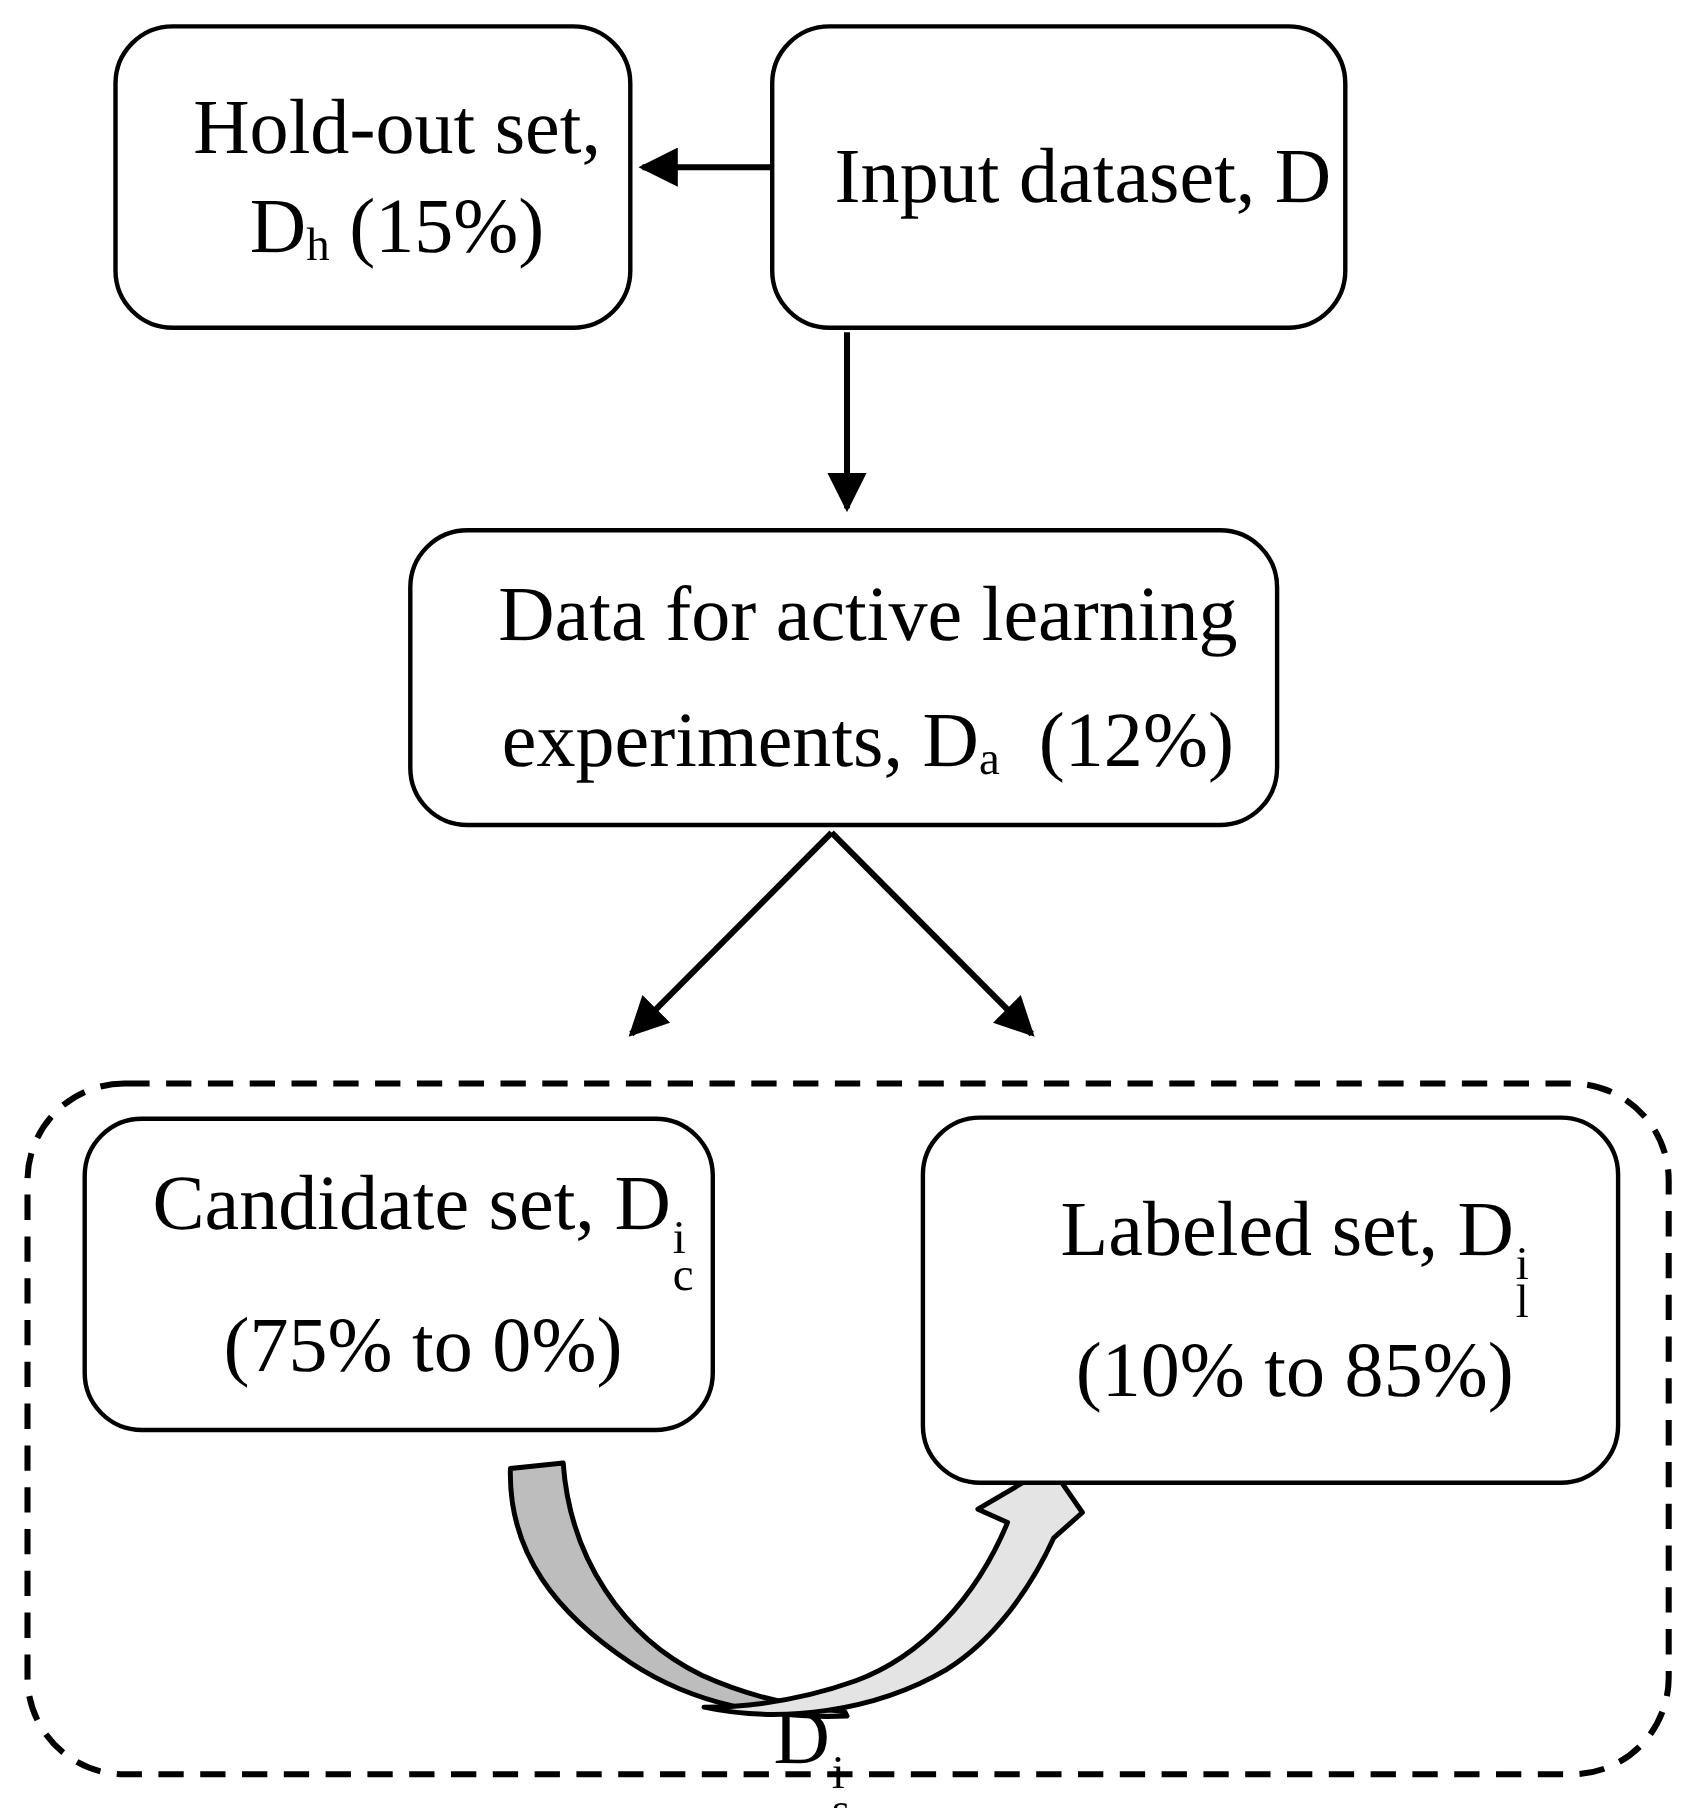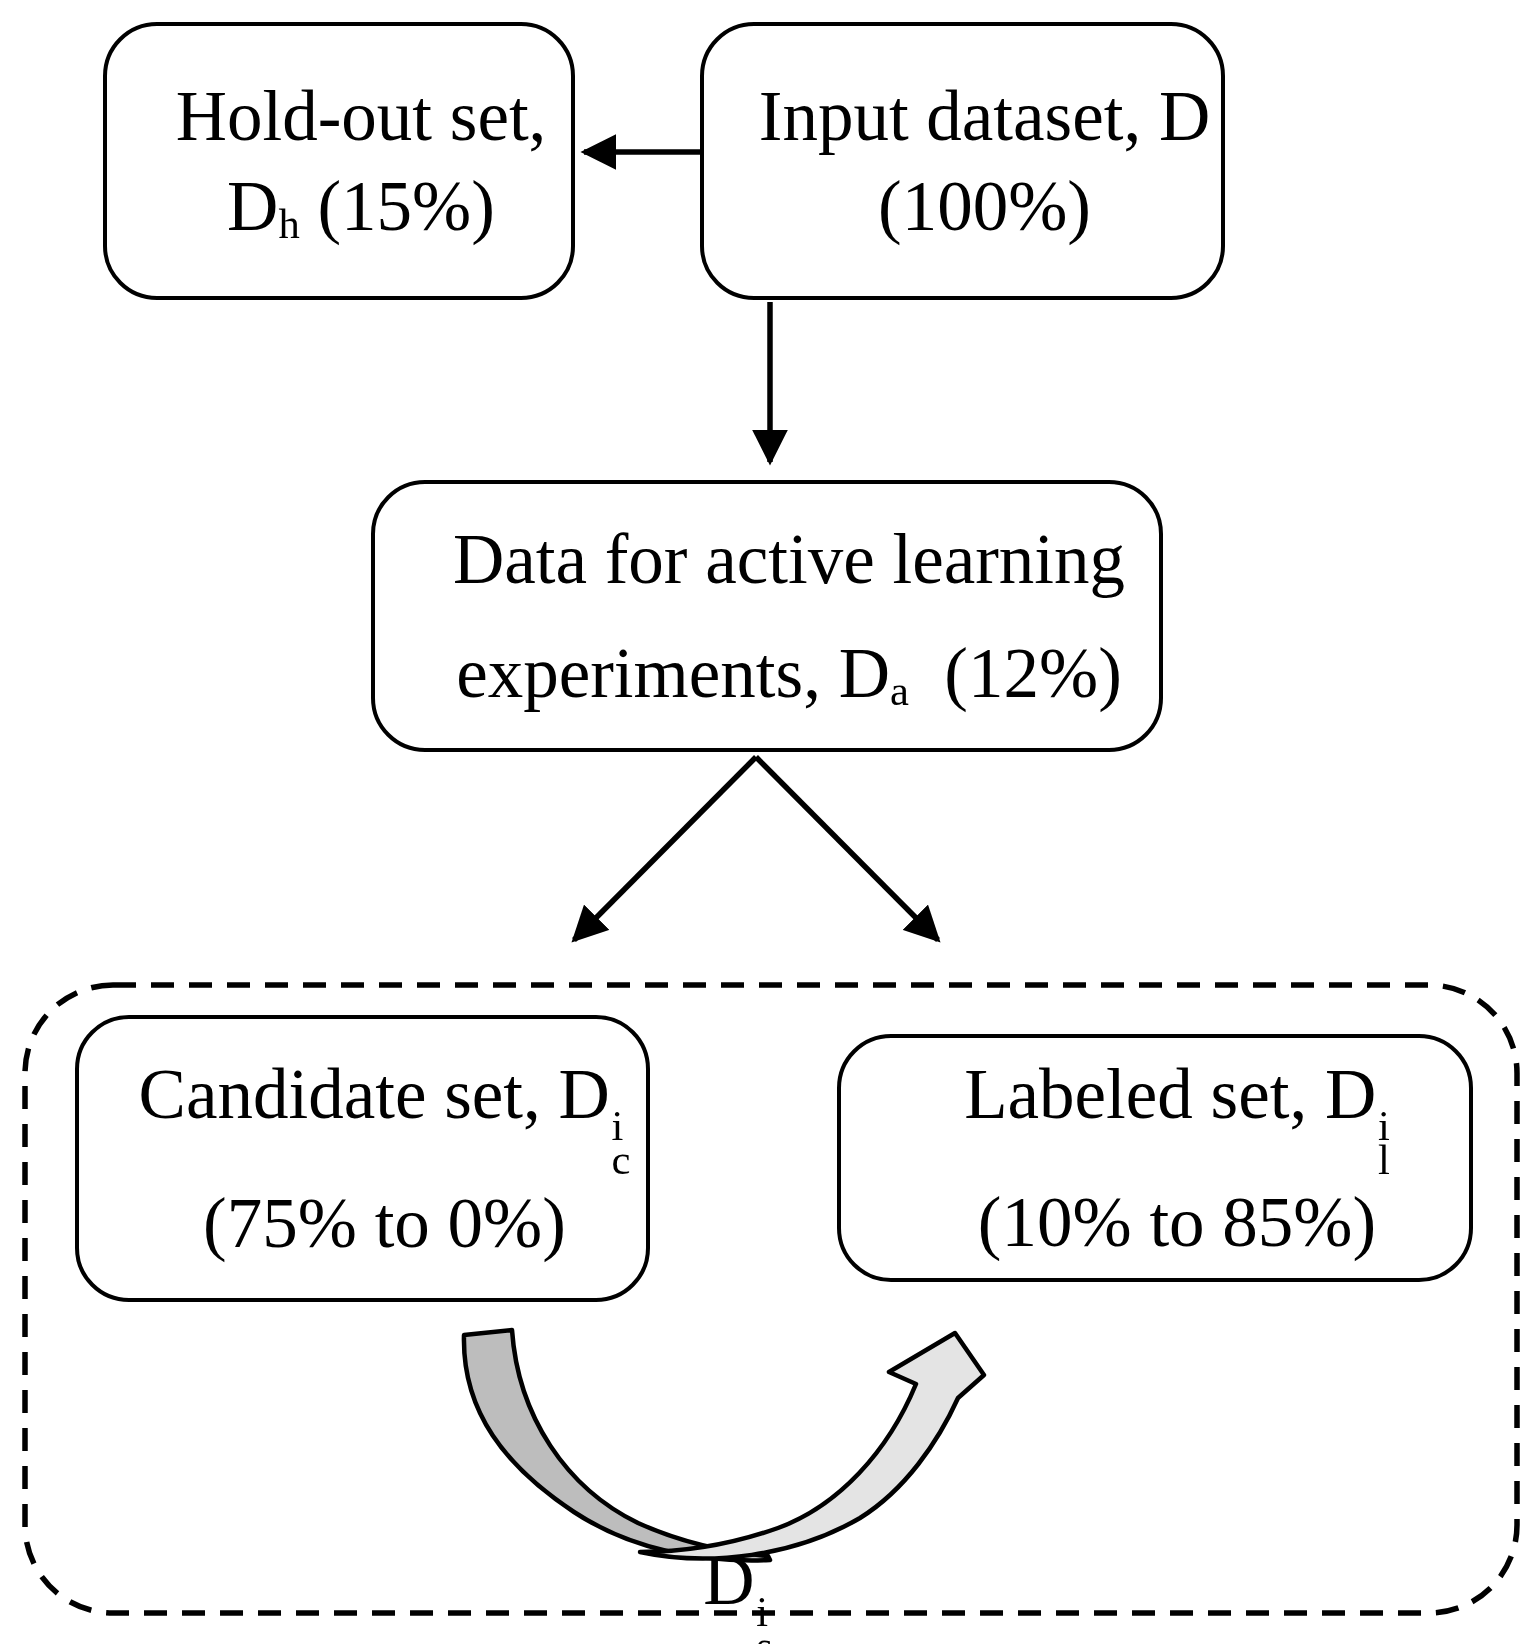--- a/index.html
+++ b/index.html
@@ -26,21 +26,21 @@
     text-align:center;
     font-size:71px;
     line-height:1.27;
     white-space:nowrap;
     padding-left:44px;
   }
   #box-holdout   { left:103px; top:22px;  width:472px; height:278px; }
   #box-input     { left:700px; top:22px;  width:525px; height:278px; }
   #box-active    { left:371px; top:480px; width:792px; height:272px;gap:24px; }
   #box-candidate { left:75px;  top:1015px; width:575px; height:287px; }
-  #box-labeled   { left:837px; top:1014px; width:636px; height:248px;margin-top:20px; }
+  #box-labeled   { left:837px; top:1014px; width:636px; height:336px; }
 
   sub.simple { font-size:.6em; line-height:0; vertical-align:-.18em; }
   .pre { white-space:pre;text-align:center; }
   .ss {
     display:inline-flex; flex-direction:column; align-items:flex-start;
     font-size:.6em; line-height:.8; vertical-align:-.52em; margin-left:.04em;
   }
   .floating-label {
     position:absolute; font-size:71px; line-height:1.2;
     text-align:center; white-space:nowrap;
@@ -87,21 +87,20 @@
              C 733,1544 686,1552 640,1552 Z" stroke="#000" stroke-width="4.5" stroke-linejoin="round" fill="#e4e4e4"></path>
   </svg>
 
   <div class="box" id="box-holdout">
     <div><span>Hold-out set,</span></div>
     <div><span>D</span><sub class="simple">h</sub><span class="pre"> (15%)</span></div>
   </div>
 
   <div class="box" id="box-input">
     <div><span>Input dataset, D</span></div>
-    <div><span>(100%)</span></div>
   </div>
 
   <div class="box" id="box-active">
     <div><span>Data for active learning</span></div>
     <div><span>experiments, D</span><sub class="simple">a</sub><span class="pre">  (12%)</span></div>
   </div>
 
   <div class="box" id="box-candidate">
     <div><span>Candidate set, D</span><span class="ss">
           <span class="s-up">i</span>

